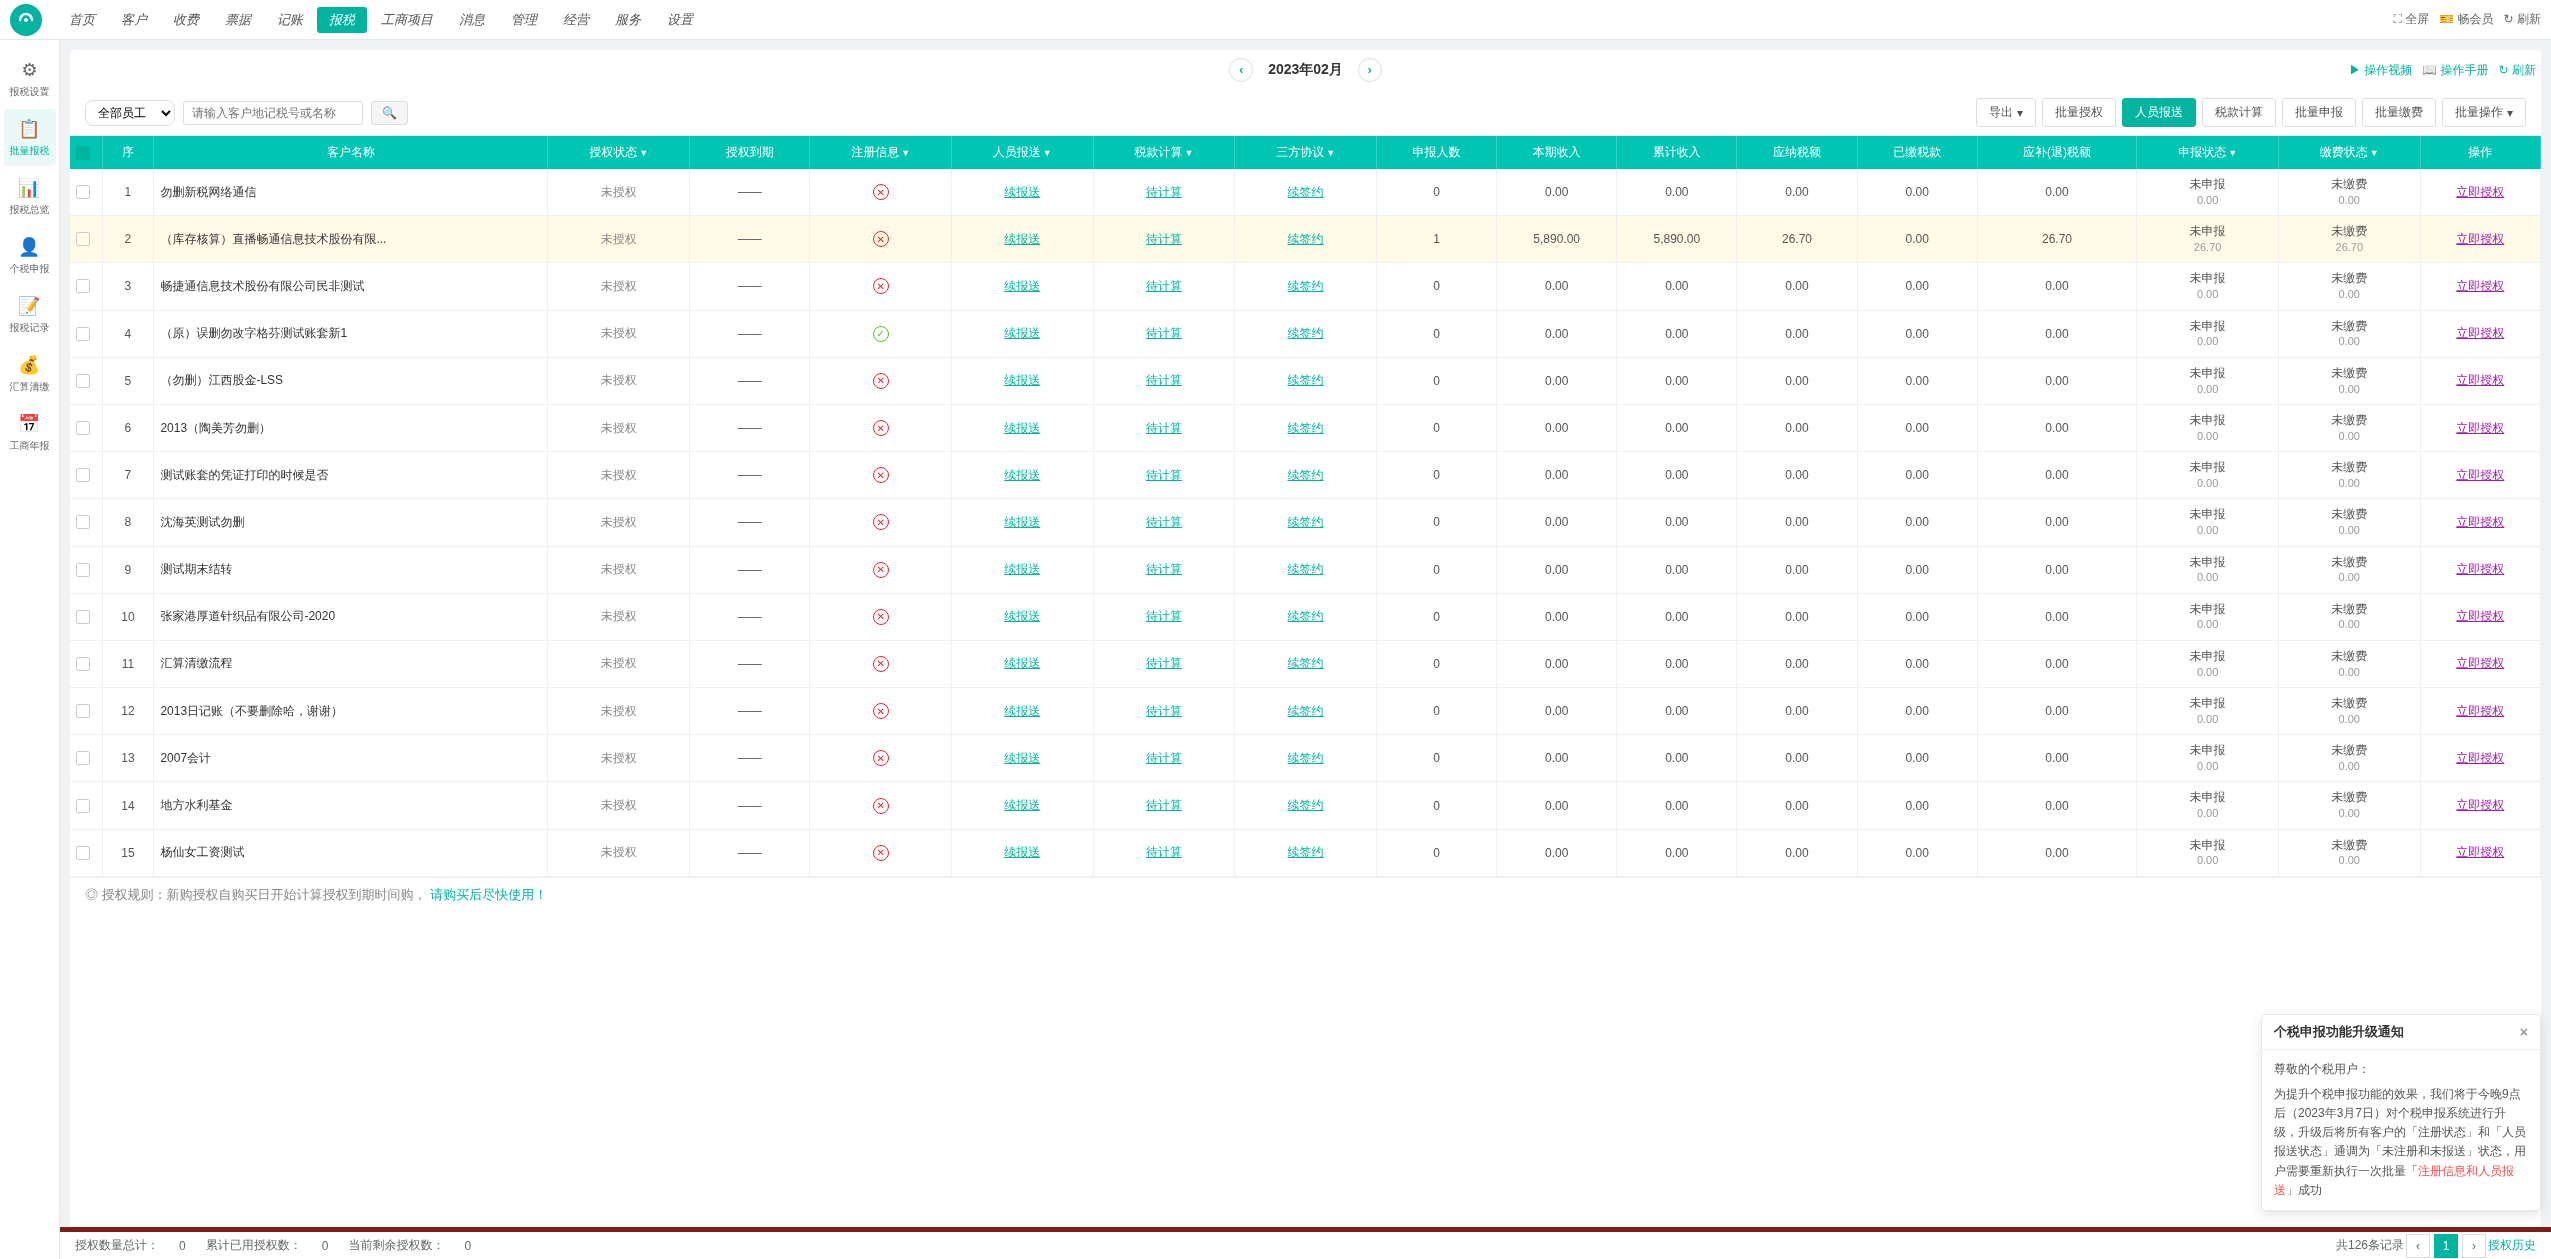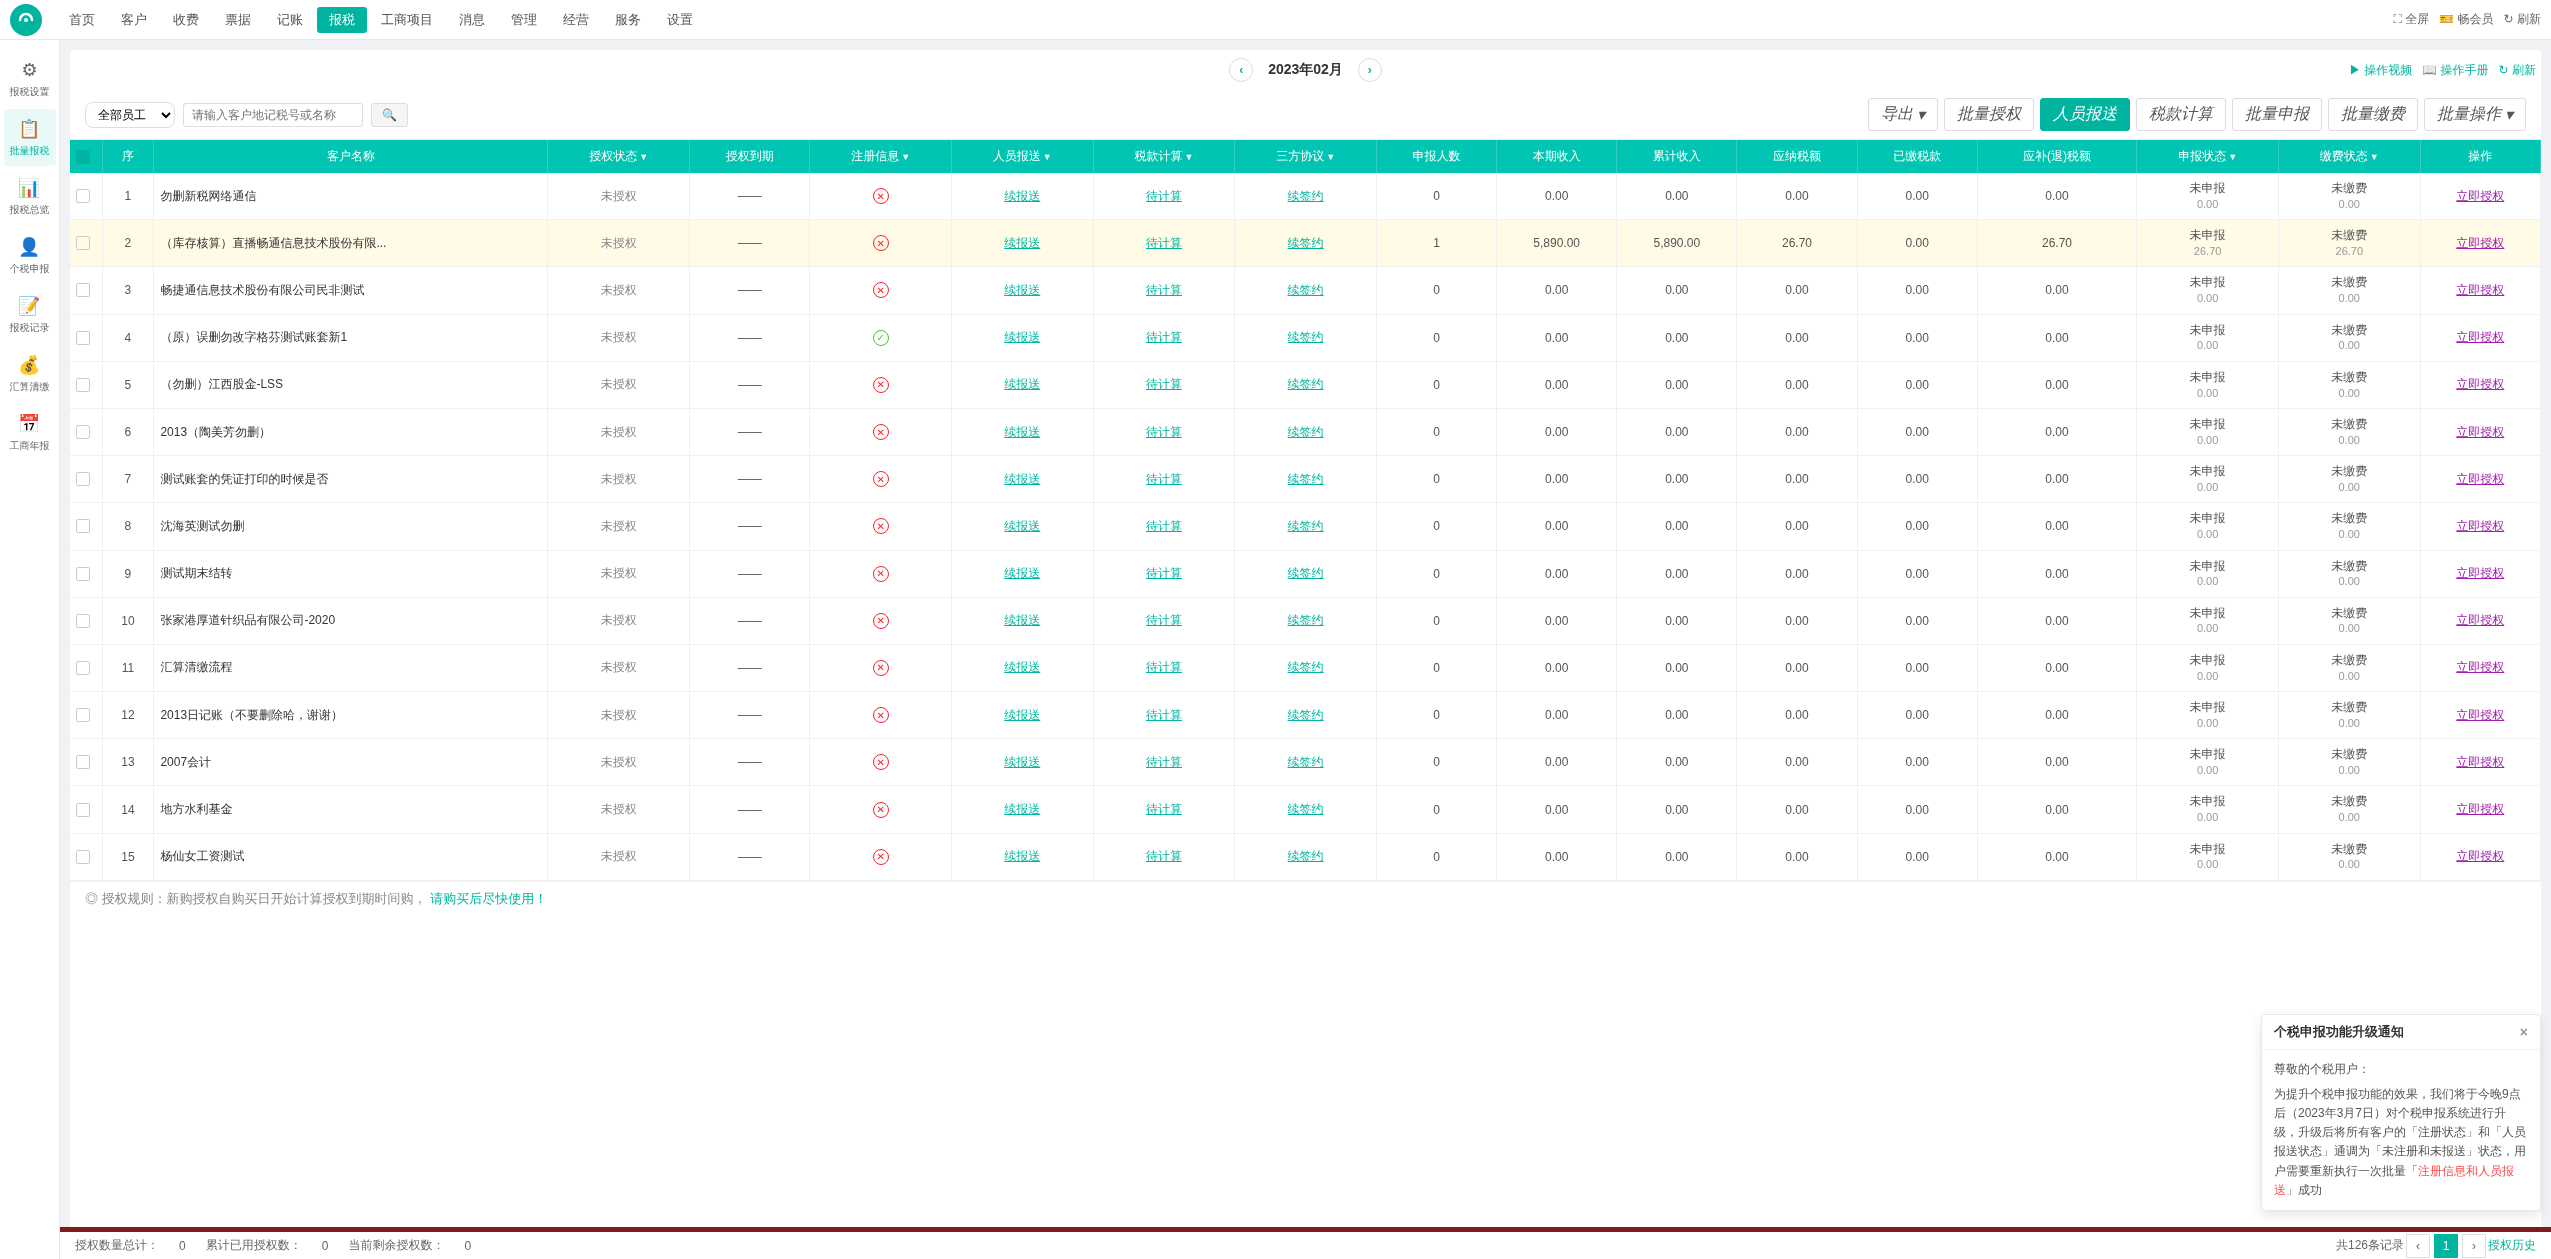--- a/index.html
+++ b/index.html
@@ -31,20 +31,21 @@
       font-size: 10px;
       font-weight: bold;
       margin-right: 15px;
       flex-shrink: 0;
     }
     .top-nav .nav-items {
       display: flex;
       align-items: center;
       flex: 1;
       gap: 2px;
+      font-style: italic;
     }
     .top-nav .nav-item {
       padding: 4px 12px;
       color: #555;
       cursor: pointer;
       border-radius: 3px;
       font-size: 13px;
     }
     .top-nav .nav-item.active {
       background: #00b4a0;
@@ -116,26 +117,25 @@
       background: #fff;
       border-radius: 4px;
       min-height: calc(100vh - 80px);
     }
     .btn {
       padding: 5px 12px;
       border: 1px solid #ddd;
       background: #fff;
       border-radius: 3px;
       cursor: pointer;
-      font-size: 16px;
+      font-size: 12px;
       color: #555;
       display: inline-flex;
       align-items: center;
       gap: 4px;
-      font-style: italic;
     }
     .btn.teal {
       background: #00b4a0;
       border-color: #00b4a0;
       color: white;
     }
 
     
     .date-nav {
       display: flex;

